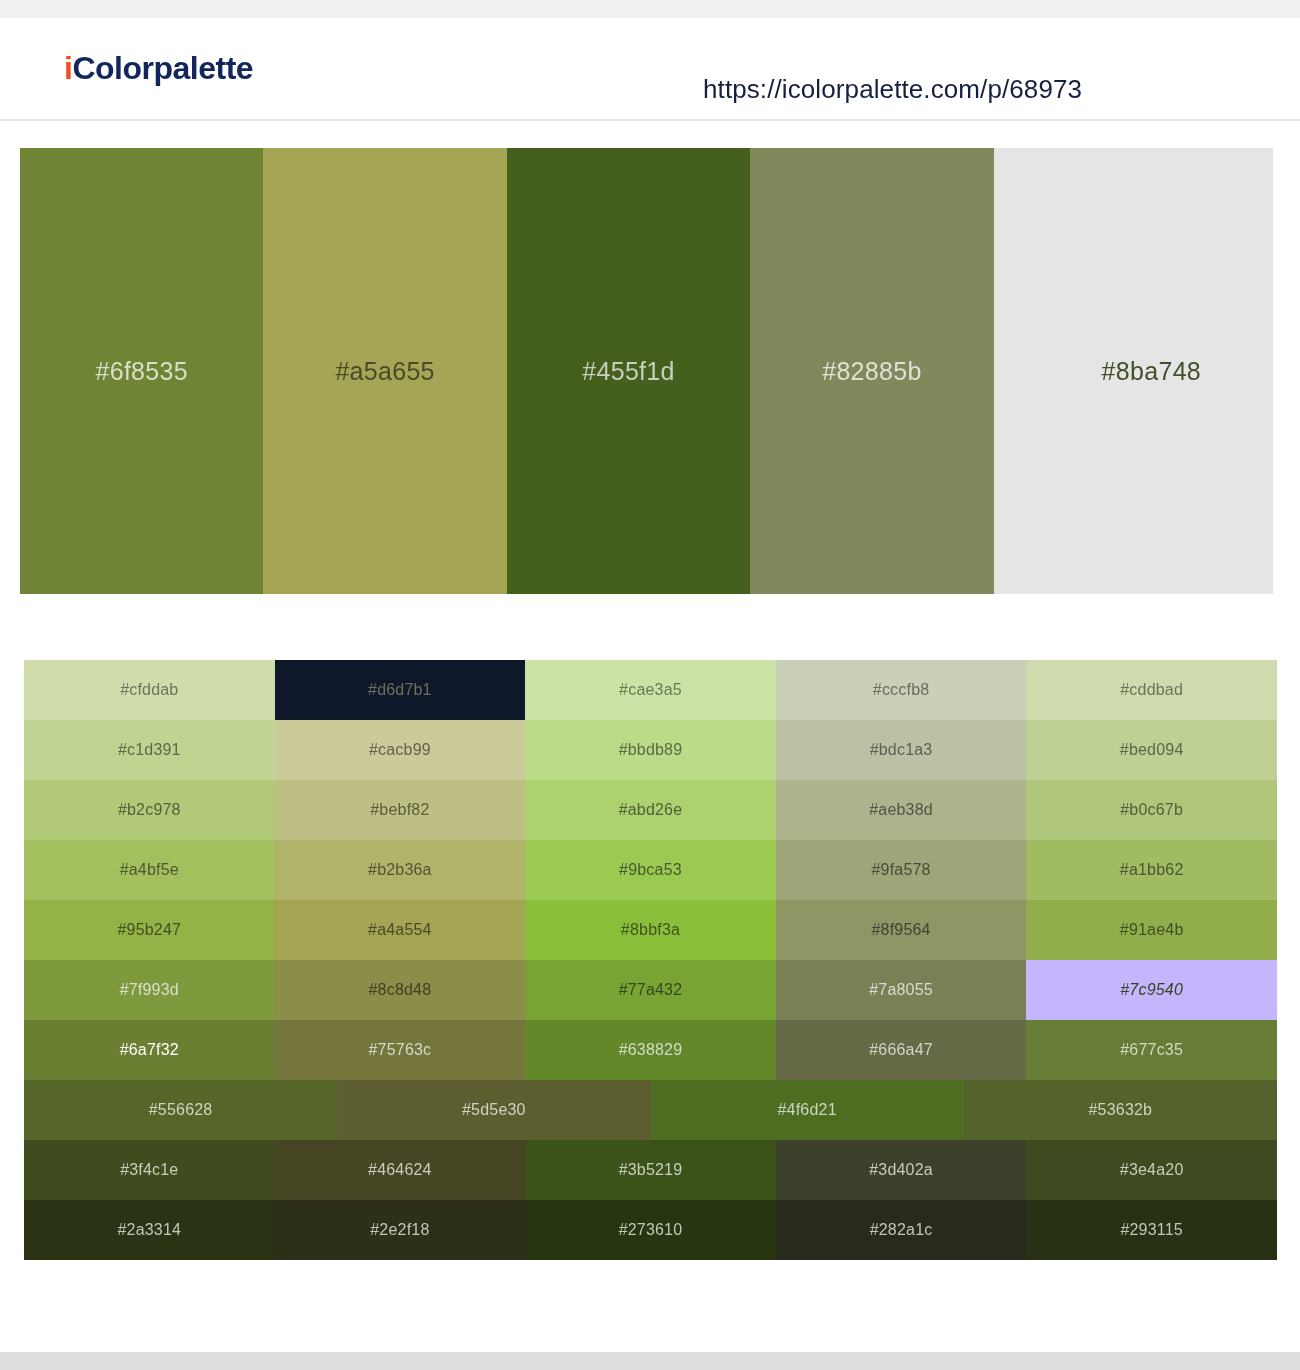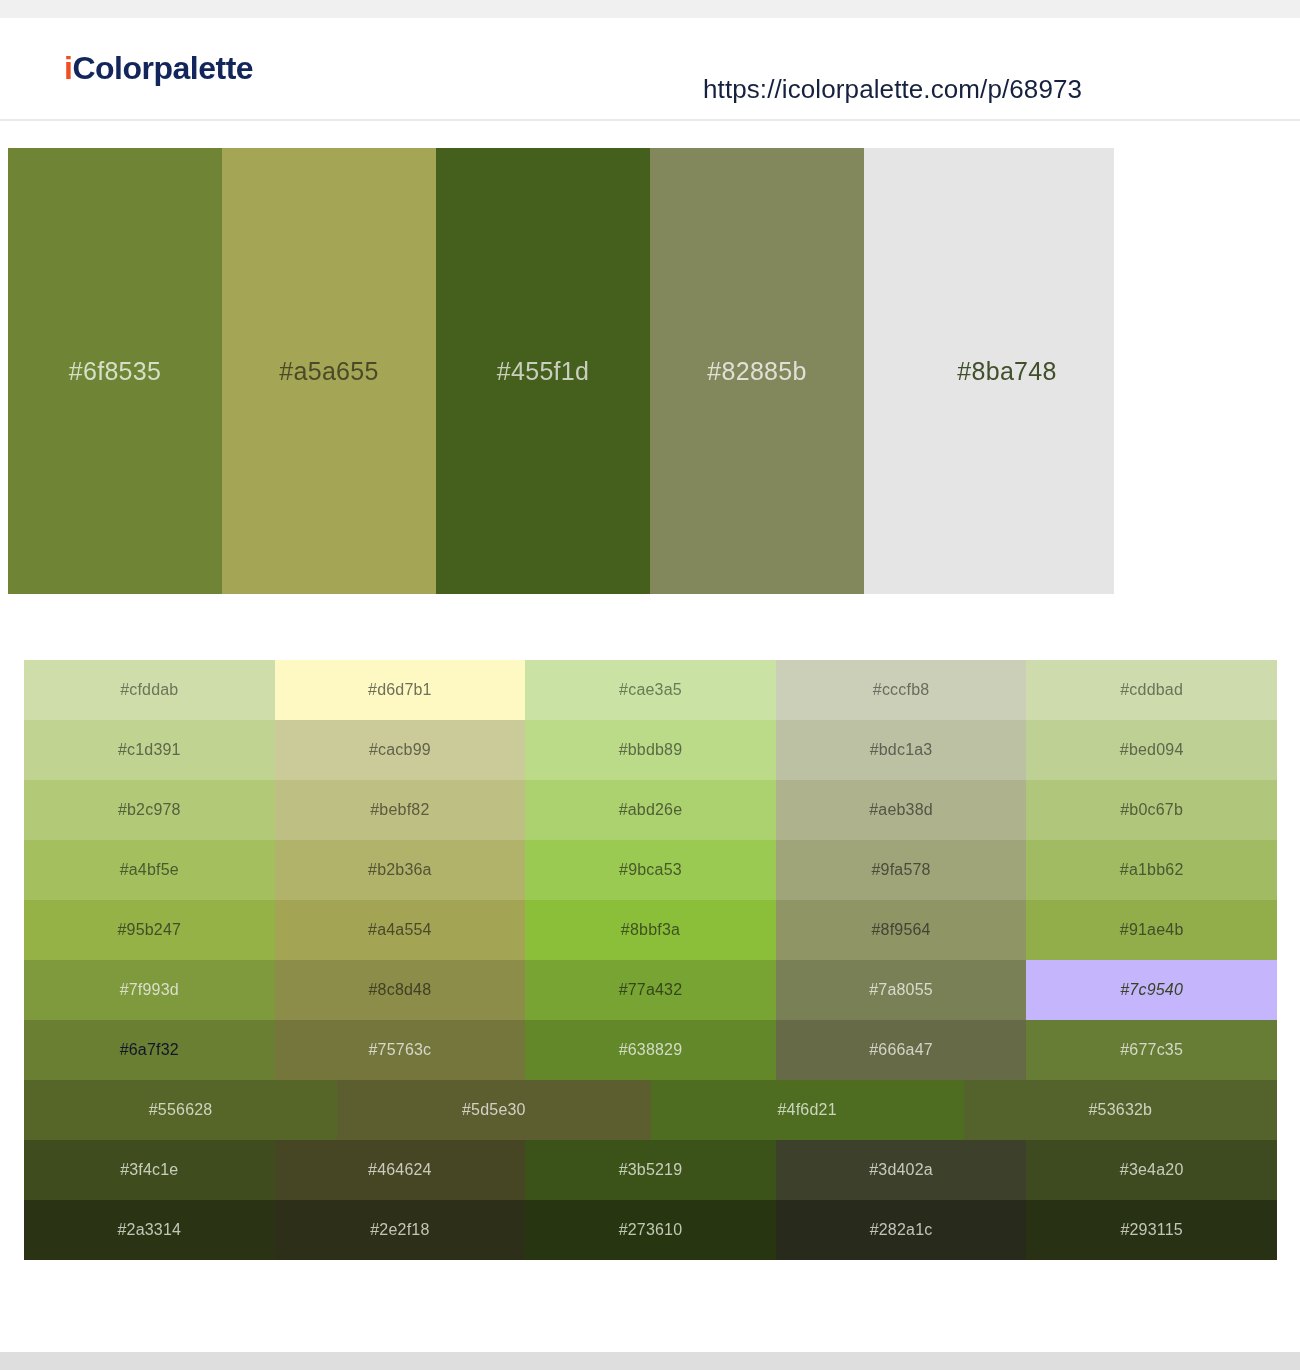--- a/index.html
+++ b/index.html
@@ -58,23 +58,23 @@
     top: 56px;
     font-size: 26px;
     color: #16213f;
     white-space: nowrap;
     letter-spacing: 0.1px;
   }
 
   
   .swatch-strip {
     position: absolute;
-    left: 8px;
+    left: 20px;
     top: 148px;
-    width: 1106px;
+    width: 1253px;
     height: 446px;
     display: flex;
   }
   .swatch {
     flex: 1 1 0;
     position: relative;
     display: flex;
     align-items: center;
     justify-content: center;
   }
@@ -140,21 +140,21 @@
       <div class="swatch" style="background: #e5e5e5; padding-left: 36px;">
         <span class="swatch-label" style="color: rgb(65, 80, 42);">#8ba748</span>
       </div>
     </div>
 
   <div class="shades-grid">
       <div class="shade-row">
         <div class="shade-cell" style="background: rgb(207, 221, 171);">
           <span class="shade-label" style="color: rgb(109, 117, 89);">#cfddab</span>
         </div>
-        <div class="shade-cell" style="background: #fef9c3;">
+        <div class="shade-cell" style="background: #0f172a;">
           <span class="shade-label" style="color: rgb(111, 112, 89);">#d6d7b1</span>
         </div>
         <div class="shade-cell" style="background: rgb(202, 227, 165);">
           <span class="shade-label" style="color: rgb(105, 122, 85);">#cae3a5</span>
         </div>
         <div class="shade-cell" style="background: rgb(204, 207, 184);">
           <span class="shade-label" style="color: rgb(106, 108, 95);">#cccfb8</span>
         </div>
         <div class="shade-cell" style="background: rgb(205, 219, 173);">
           <span class="shade-label" style="color: rgb(107, 115, 90);">#cddbad</span>
@@ -240,21 +240,21 @@
         </div>
         <div class="shade-cell" style="background: rgb(122, 128, 85);">
           <span class="shade-label" style="color: rgb(216, 218, 207);">#7a8055</span>
         </div>
         <div class="shade-cell" style="background: #c4b5fd; font-style: italic;">
           <span class="shade-label" style="color: rgb(56, 67, 36);">#7c9540</span>
         </div>
       </div>
       <div class="shade-row">
         <div class="shade-cell" style="background: rgb(106, 127, 50);">
-          <span class="shade-label" style="color: #0f172a;">#6a7f32</span>
+          <span class="shade-label" style="color: #ffffff;">#6a7f32</span>
         </div>
         <div class="shade-cell" style="background: rgb(117, 118, 60);">
           <span class="shade-label" style="color: rgb(215, 216, 203);">#75763c</span>
         </div>
         <div class="shade-cell" style="background: rgb(99, 136, 41);">
           <span class="shade-label" style="color: rgb(210, 219, 198);">#638829</span>
         </div>
         <div class="shade-cell" style="background: rgb(102, 106, 71);">
           <span class="shade-label" style="color: rgb(210, 212, 199);">#666a47</span>
         </div>

